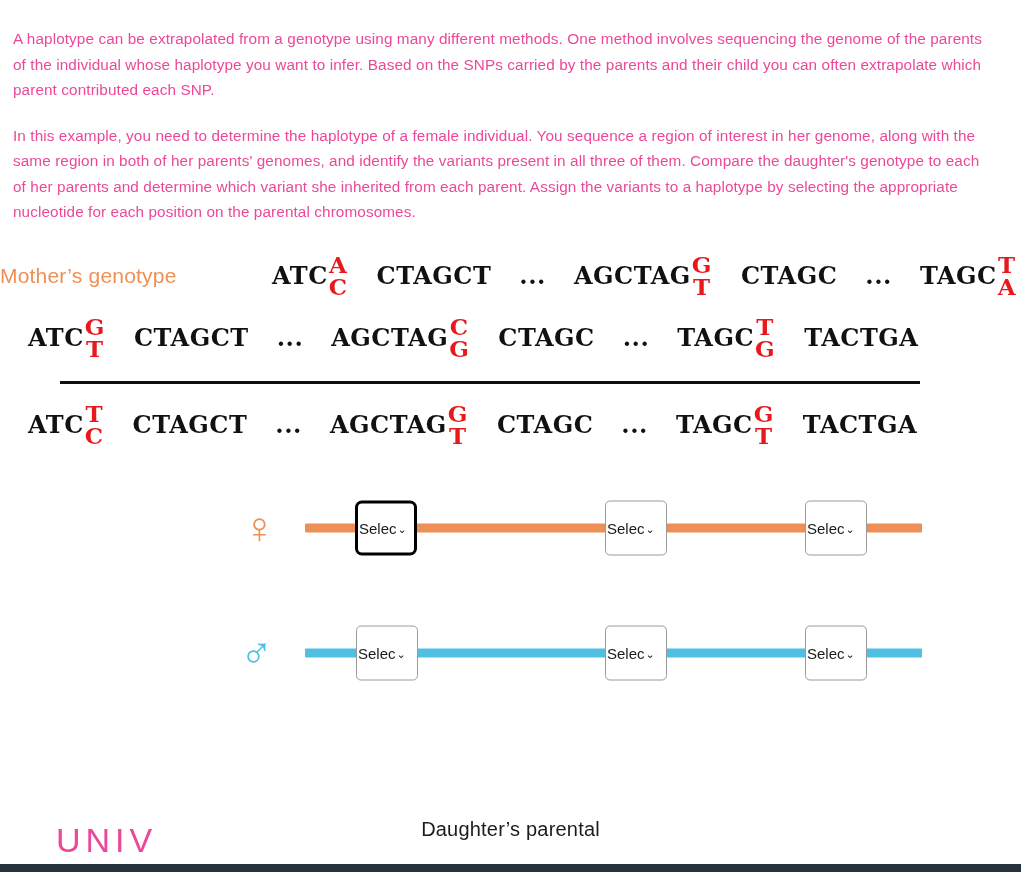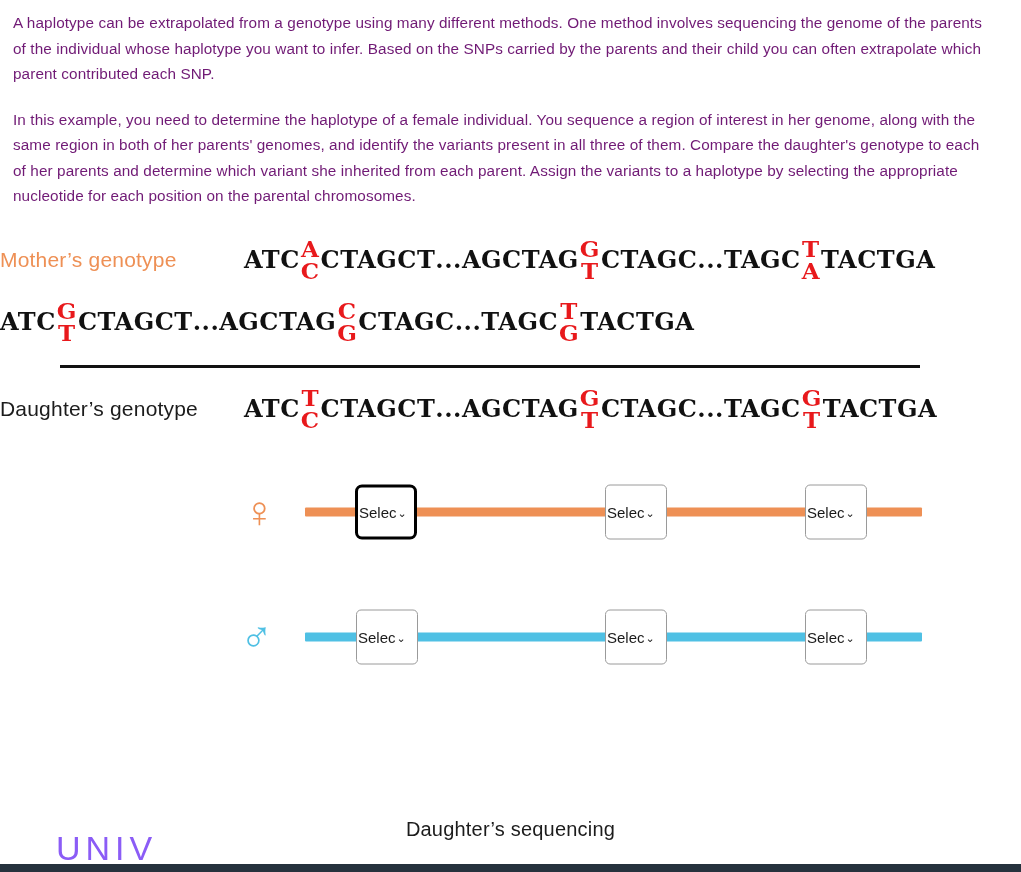--- a/index.html
+++ b/index.html
@@ -14,24 +14,24 @@
     color: #222222;
     overflow: hidden;
     position: relative;
   }
 
   
   .intro {
     padding: 10px 26px 0 13px;
   }
   .intro p {
-    margin: 0 0 20px 0;
+    margin: 16px 0 20px 0;
     font-size: 15.3px;
     line-height: 25.5px;
-    color: #701a75;
+    color: #ec4899;
     letter-spacing: 0.1px;
   }
 
   
   .diagram {
     position: relative;
     margin-top: 12px;
   }
 
   .geno-row {
@@ -54,21 +54,21 @@
   .seq {
     font-family: "DejaVu Serif", serif;
     font-weight: bold;
     font-size: 24px;
     letter-spacing: 0.5px;
     color: #111111;
     display: flex;
     align-items: center;
     white-space: nowrap;
   }
-  .seq .plain { display: inline-block; }
+  .seq .plain { display: inline-block; margin-left: 28px; }
 
   
   .snp {
     display: inline-flex;
     flex-direction: column;
     align-items: center;
     justify-content: center;
     color: #e8191c;
     font-family: "DejaVu Serif", serif;
     font-weight: bold;
@@ -164,24 +164,24 @@
     text-align: center;
     font-size: 20px;
     color: #1c1c1c;
     letter-spacing: 0.2px;
   }
 
   
   .watermark {
     position: absolute;
     left: 56px;
-    bottom: 4px;
+    bottom: 12px;
     font-size: 34px;
     letter-spacing: 5px;
-    color: #8b5cf6;
+    color: #ec4899;
     font-family: "Liberation Sans", sans-serif;
     user-select: none;
     pointer-events: none;
   }
   .bottom-bar {
     position: absolute;
     left: 0;
     bottom: 0;
     width: 100%;
     height: 8px;
@@ -245,21 +245,20 @@
         <span class="top">T</span>
         <span class="bot">G</span>
       </span>
       <span class="plain">TACTGA</span>
     </div>
   </div>
 
   <div class="divider"></div>
 
   <div class="geno-row">
-    <div class="geno-label daughter">Daughter’s genotype</div>
     <div class="seq">
       <span class="plain">ATC</span>
       <span class="snp">
         <span class="top">T</span>
         <span class="bot">C</span>
       </span>
       <span class="plain">CTAGCT</span>
       <span class="plain">...</span>
       <span class="plain">AGCTAG</span>
       <span class="snp">
@@ -308,16 +307,16 @@
       <span class="chev">⌄</span>
     </div>
     <div class="snp-select" style="left:805px;">
       <span class="sel-text">Selec</span>
       <span class="chev">⌄</span>
     </div>
   </div>
 
 </div>
 
-<div class="caption">Daughter’s sequencing</div>
+<div class="caption">Daughter’s parental</div>
 
 <div class="watermark">UNIV</div>
 <div class="bottom-bar"></div>
 
 </body></html>

